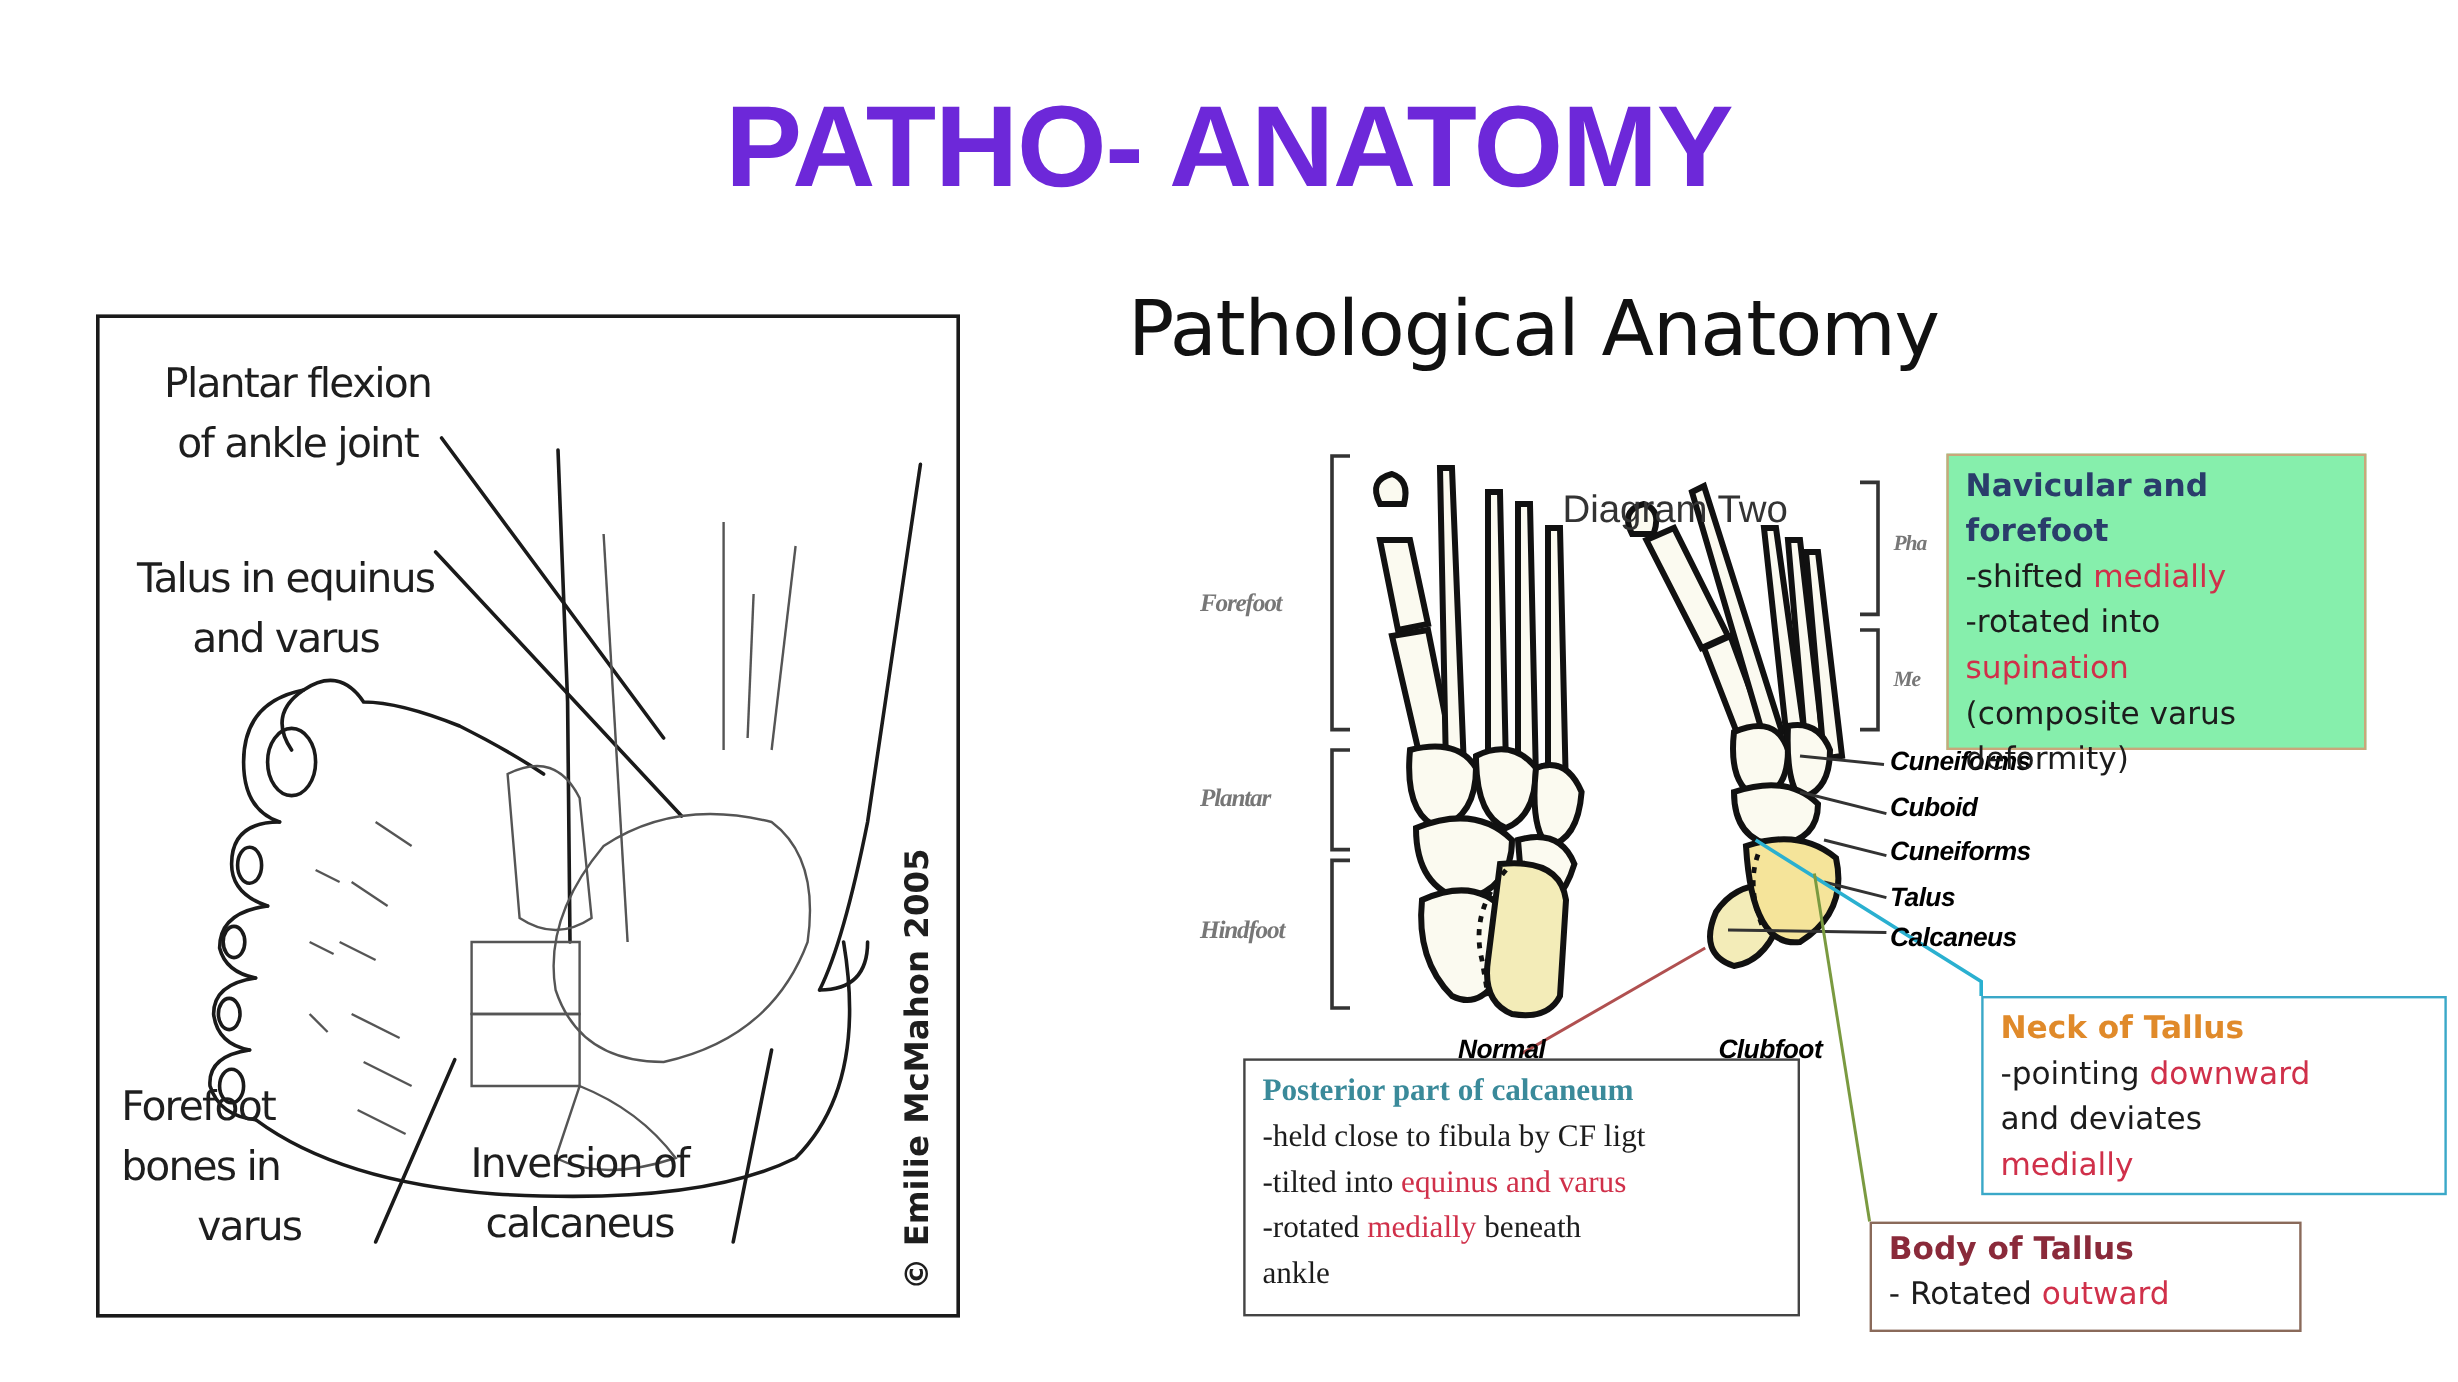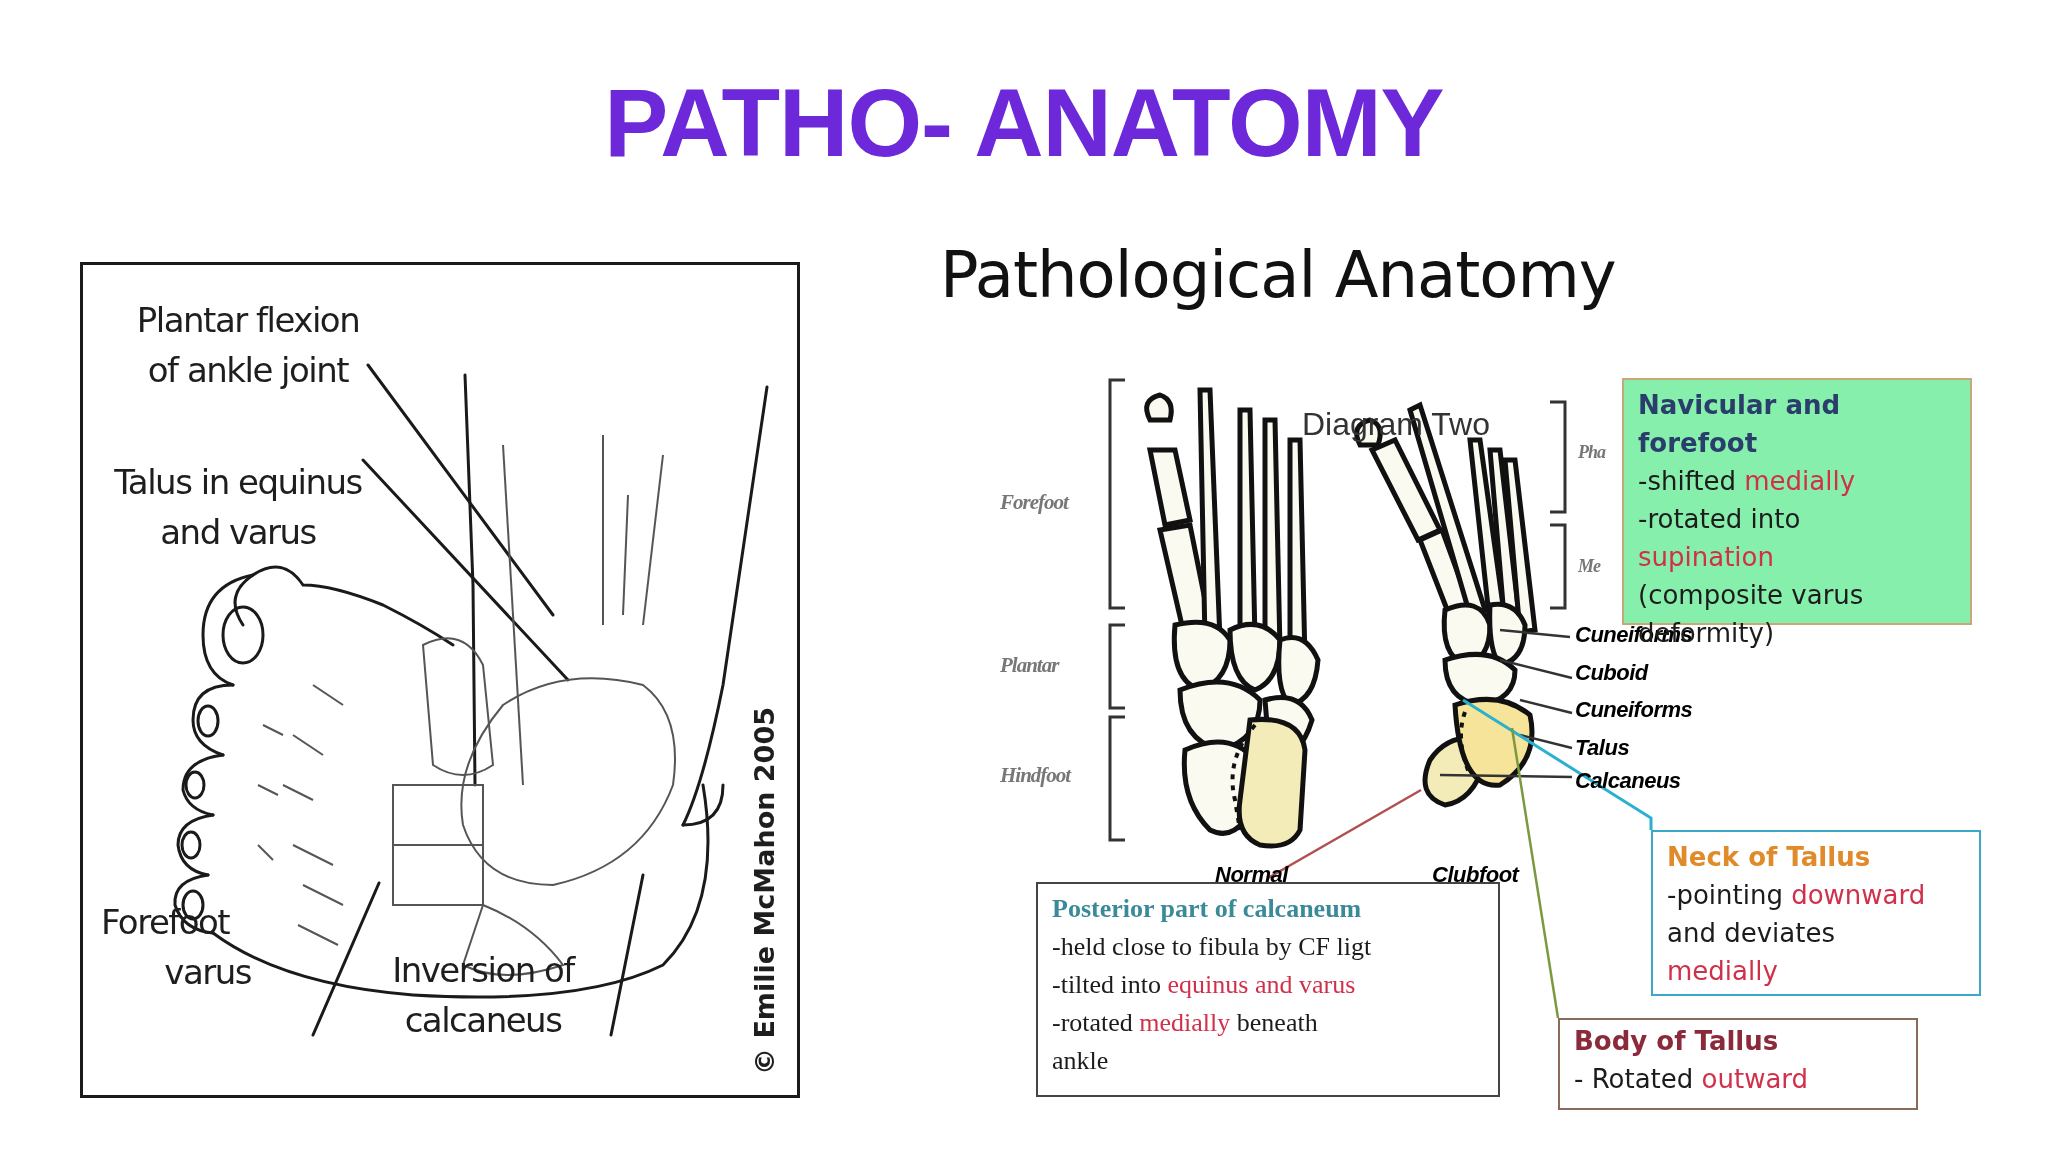--- a/index.html
+++ b/index.html
@@ -75,20 +75,21 @@
   <div class="abs left-label right-align" style="left:20px; top:30px; width:290px;">
     <div>Plantar flexion</div>
     <div>of ankle joint</div>
   </div>
   <div class="abs left-label right-align" style="left:0px; top:192px; width:310px;">
     <div>Talus in equinus</div>
     <div>and varus</div>
   </div>
   <div class="abs left-label" style="left:18px; top:632px; width:200px;">
     <div>Forefoot</div>
+    <div>bones in</div>
     <div style="text-align:right; width:150px;">varus</div>
   </div>
   <div class="abs left-label right-align" style="left:280px; top:680px; width:240px;">
     <div>Inversion of</div>
     <div>calcaneus</div>
   </div>
   <div class="abs copyright" style="left:666px; top:810px;">© Emilie McMahon 2005</div>
 </div>
 
 <div class="abs right-title">Pathological Anatomy</div>
@@ -178,21 +179,21 @@
 </div>
 
 <div class="abs box" style="left:1036px; top:882px; width:464px; height:215px; border:2px solid #444;font-family:Liberation Serif, serif;">
   <div class="box-title" style="color:#3a8a9a;">Posterior part of calcaneum</div>
   <div>-held close to fibula by CF ligt</div>
   <div><span>-tilted into </span><span class="red">equinus and varus</span></div>
   <div><span>-rotated </span><span class="red">medially</span><span> beneath</span></div>
   <div>ankle</div>
 </div>
 
-<div class="abs box" style="left:1651px; top:830px; width:330px; height:166px; border:2px solid #3aa8c8;">
+<div class="abs box" style="left:1651px; top:830px; width:388px; height:166px; border:2px solid #3aa8c8;">
   <div class="box-title" style="color:#e08a2a;">Neck of Tallus</div>
   <div><span>-pointing </span><span class="red">downward</span></div>
   <div>and deviates</div>
   <div class="red">medially</div>
 </div>
 
 <div class="abs box" style="left:1558px; top:1018px; width:360px; height:92px; border:2px solid #8a6a5a; padding-top:2px;">
   <div class="box-title" style="color:#8a2a3a;">Body of Tallus</div>
   <div><span>- Rotated </span><span class="red">outward</span></div>
 </div>

